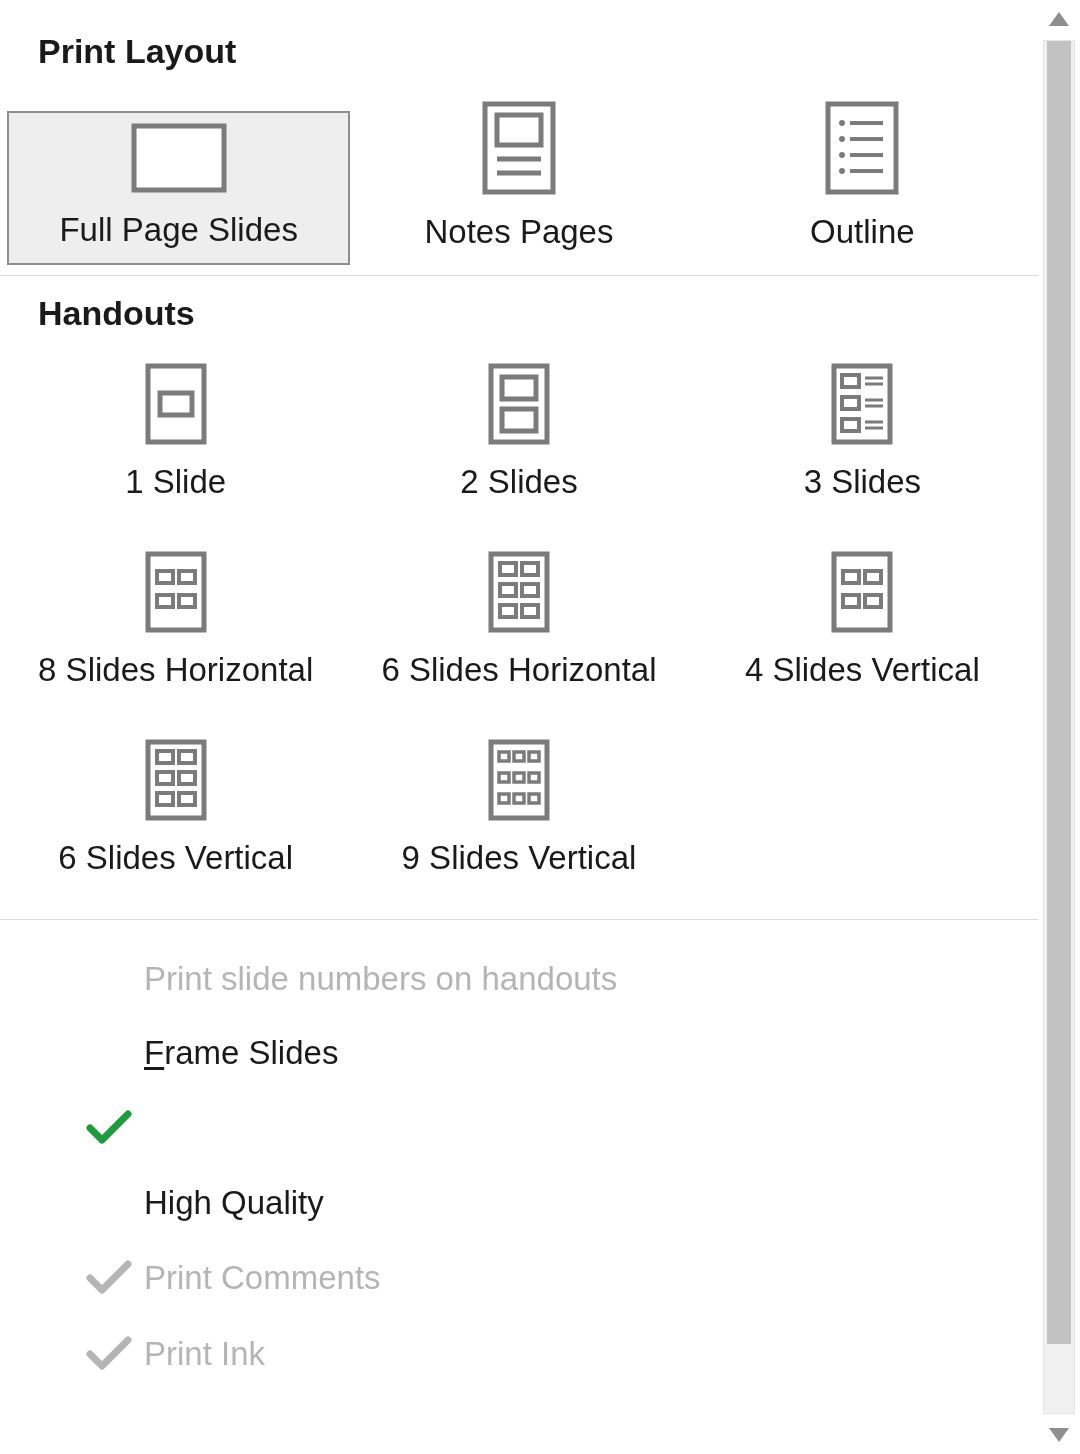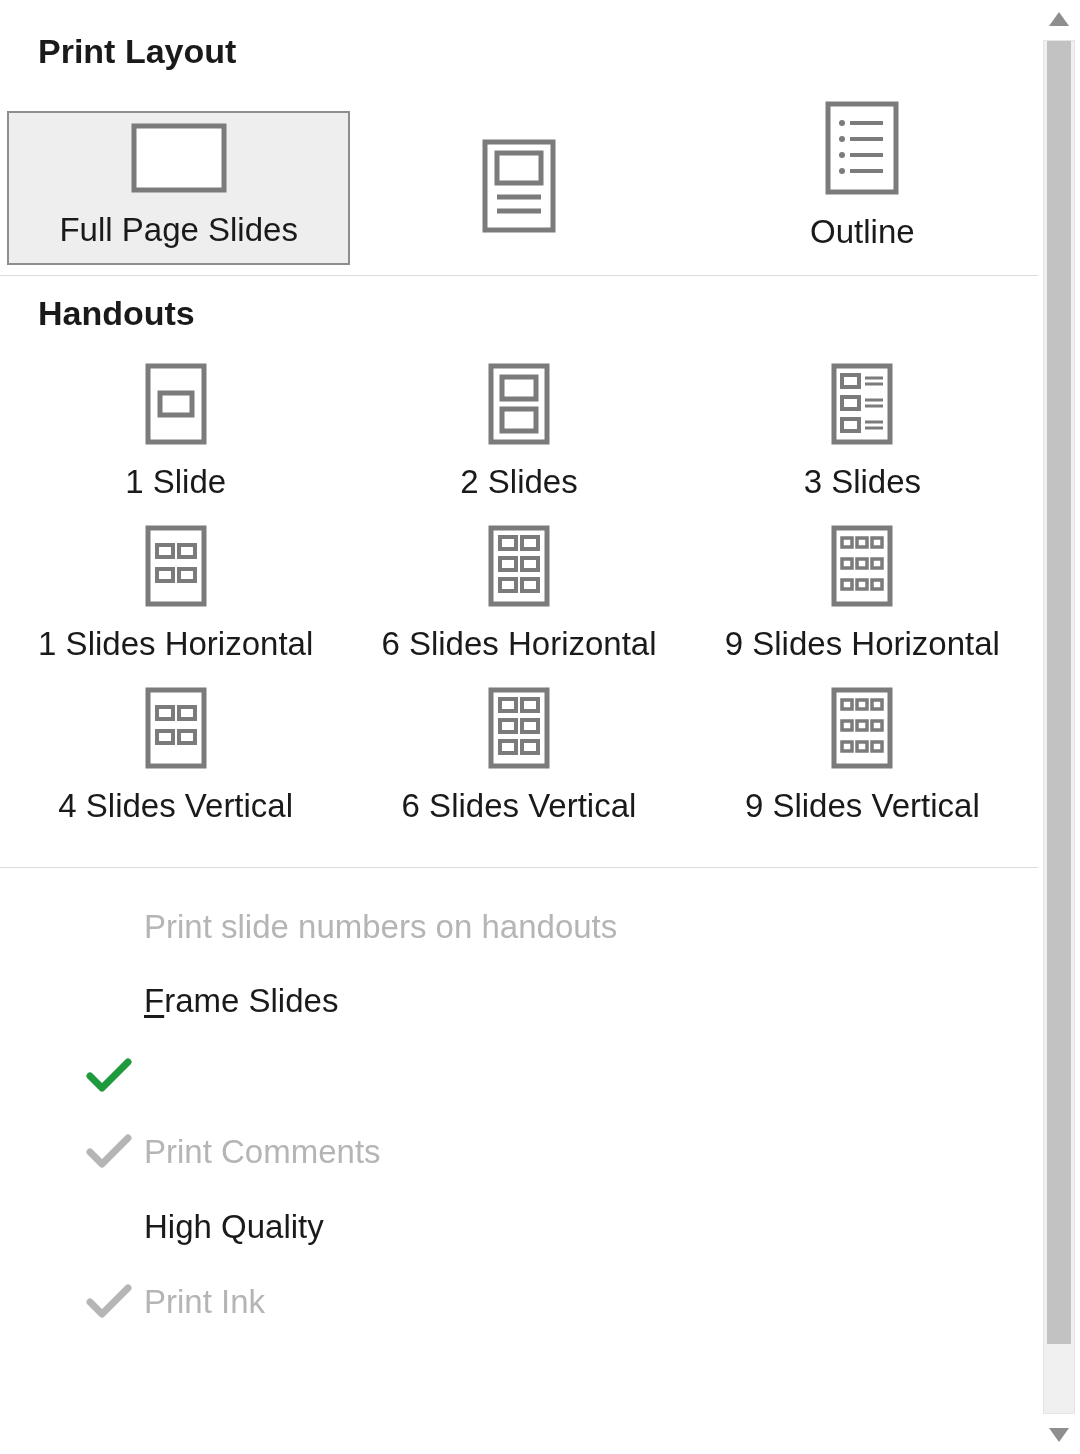--- a/index.html
+++ b/index.html
@@ -36,21 +36,21 @@
     font-size:34px; font-weight:700; color:#1a1a1a;
     padding:10px 0 20px 38px;
   }
 
   .grid {
     display:grid; grid-template-columns: repeat(3, 1fr);
     align-items:end; justify-items:center;
     padding:0 4px;
   }
   .grid.layout { row-gap:0; }
-  .grid.handouts { padding-bottom:18px; }
+  .grid.handouts { row-gap:26px; padding-bottom:18px; }
 
   .opt {
     display:flex; flex-direction:column; align-items:center;
     padding:10px 6px 14px 6px; cursor:default; width:100%;
   }
   .opt.selected {
     background:#eeeeee; border:2px solid #8e8e8e;
   }
   .opt .icon-box { margin-bottom:18px; }
   .opt-label {
@@ -95,20 +95,21 @@
 
     <div class="opt">
       <span class="icon-box">
         <svg width="74" height="94" viewBox="0 0 74 94">
           <rect x="3" y="3" width="68" height="88" fill="#ffffff" stroke="#7b7b7b" stroke-width="5"></rect>
           <rect x="15" y="14" width="44" height="30" fill="#ffffff" stroke="#7b7b7b" stroke-width="5"></rect>
           <line x1="15" y1="58" x2="59" y2="58" stroke="#7b7b7b" stroke-width="5"></line>
           <line x1="15" y1="72" x2="59" y2="72" stroke="#7b7b7b" stroke-width="5"></line>
         </svg>
       </span>
+      <span class="opt-label">Notes Pages</span>
     </div>
 
     <div class="opt">
       <span class="icon-box">
         <svg width="74" height="94" viewBox="0 0 74 94">
           <rect x="3" y="3" width="68" height="88" fill="#ffffff" stroke="#7b7b7b" stroke-width="5"></rect>
           <circle cx="17" cy="22" r="3" fill="#7b7b7b"></circle>
           <line x1="25" y1="22" x2="58" y2="22" stroke="#7b7b7b" stroke-width="4"></line>
           <circle cx="17" cy="38" r="3" fill="#7b7b7b"></circle>
           <line x1="25" y1="38" x2="58" y2="38" stroke="#7b7b7b" stroke-width="4"></line>
@@ -171,99 +172,82 @@
     <div class="opt">
       <span class="icon-box">
         <svg width="62" height="82" viewBox="0 0 62 82">
           <rect x="3" y="3" width="56" height="76" fill="#ffffff" stroke="#7b7b7b" stroke-width="5"></rect>
           <rect x="12" y="20" width="16" height="12" fill="#ffffff" stroke="#7b7b7b" stroke-width="4"></rect>
           <rect x="34" y="20" width="16" height="12" fill="#ffffff" stroke="#7b7b7b" stroke-width="4"></rect>
           <rect x="12" y="44" width="16" height="12" fill="#ffffff" stroke="#7b7b7b" stroke-width="4"></rect>
           <rect x="34" y="44" width="16" height="12" fill="#ffffff" stroke="#7b7b7b" stroke-width="4"></rect>
         </svg>
       </span>
-      <span class="opt-label">1 Slides Horizontal</span>
+      <span class="opt-label">8 Slides Horizontal</span>
     </div>
 
     <div class="opt">
       <span class="icon-box">
         <svg width="62" height="82" viewBox="0 0 62 82">
           <rect x="3" y="3" width="56" height="76" fill="#ffffff" stroke="#7b7b7b" stroke-width="5"></rect>
           <rect x="12" y="12" width="16" height="12" fill="#ffffff" stroke="#7b7b7b" stroke-width="4"></rect>
           <rect x="34" y="12" width="16" height="12" fill="#ffffff" stroke="#7b7b7b" stroke-width="4"></rect>
           <rect x="12" y="33" width="16" height="12" fill="#ffffff" stroke="#7b7b7b" stroke-width="4"></rect>
           <rect x="34" y="33" width="16" height="12" fill="#ffffff" stroke="#7b7b7b" stroke-width="4"></rect>
           <rect x="12" y="54" width="16" height="12" fill="#ffffff" stroke="#7b7b7b" stroke-width="4"></rect>
           <rect x="34" y="54" width="16" height="12" fill="#ffffff" stroke="#7b7b7b" stroke-width="4"></rect>
         </svg>
       </span>
       <span class="opt-label">6 Slides Horizontal</span>
+    </div>
+
+
+    <div class="opt">
+      <span class="icon-box">
+        <svg width="62" height="82" viewBox="0 0 62 82">
+          <rect x="3" y="3" width="56" height="76" fill="#ffffff" stroke="#7b7b7b" stroke-width="5"></rect>
+          <rect x="12" y="20" width="16" height="12" fill="#ffffff" stroke="#7b7b7b" stroke-width="4"></rect>
+          <rect x="34" y="20" width="16" height="12" fill="#ffffff" stroke="#7b7b7b" stroke-width="4"></rect>
+          <rect x="12" y="44" width="16" height="12" fill="#ffffff" stroke="#7b7b7b" stroke-width="4"></rect>
+          <rect x="34" y="44" width="16" height="12" fill="#ffffff" stroke="#7b7b7b" stroke-width="4"></rect>
+        </svg>
+      </span>
+      <span class="opt-label">4 Slides Vertical</span>
+    </div>
+
+    <div class="opt">
+      <span class="icon-box">
+        <svg width="62" height="82" viewBox="0 0 62 82">
+          <rect x="3" y="3" width="56" height="76" fill="#ffffff" stroke="#7b7b7b" stroke-width="5"></rect>
+          <rect x="12" y="12" width="16" height="12" fill="#ffffff" stroke="#7b7b7b" stroke-width="4"></rect>
+          <rect x="34" y="12" width="16" height="12" fill="#ffffff" stroke="#7b7b7b" stroke-width="4"></rect>
+          <rect x="12" y="33" width="16" height="12" fill="#ffffff" stroke="#7b7b7b" stroke-width="4"></rect>
+          <rect x="34" y="33" width="16" height="12" fill="#ffffff" stroke="#7b7b7b" stroke-width="4"></rect>
+          <rect x="12" y="54" width="16" height="12" fill="#ffffff" stroke="#7b7b7b" stroke-width="4"></rect>
+          <rect x="34" y="54" width="16" height="12" fill="#ffffff" stroke="#7b7b7b" stroke-width="4"></rect>
+        </svg>
+      </span>
+      <span class="opt-label">6 Slides Vertical</span>
     </div>
 
     <div class="opt">
       <span class="icon-box">
         <svg width="62" height="82" viewBox="0 0 62 82">
           <rect x="3" y="3" width="56" height="76" fill="#ffffff" stroke="#7b7b7b" stroke-width="5"></rect>
           <rect x="11" y="13" width="10" height="9" fill="#ffffff" stroke="#7b7b7b" stroke-width="3.5"></rect>
           <rect x="26" y="13" width="10" height="9" fill="#ffffff" stroke="#7b7b7b" stroke-width="3.5"></rect>
           <rect x="41" y="13" width="10" height="9" fill="#ffffff" stroke="#7b7b7b" stroke-width="3.5"></rect>
           <rect x="11" y="34" width="10" height="9" fill="#ffffff" stroke="#7b7b7b" stroke-width="3.5"></rect>
           <rect x="26" y="34" width="10" height="9" fill="#ffffff" stroke="#7b7b7b" stroke-width="3.5"></rect>
           <rect x="41" y="34" width="10" height="9" fill="#ffffff" stroke="#7b7b7b" stroke-width="3.5"></rect>
           <rect x="11" y="55" width="10" height="9" fill="#ffffff" stroke="#7b7b7b" stroke-width="3.5"></rect>
           <rect x="26" y="55" width="10" height="9" fill="#ffffff" stroke="#7b7b7b" stroke-width="3.5"></rect>
           <rect x="41" y="55" width="10" height="9" fill="#ffffff" stroke="#7b7b7b" stroke-width="3.5"></rect>
         </svg>
       </span>
-      <span class="opt-label">9 Slides Horizontal</span>
-    </div>
-
-    <div class="opt">
-      <span class="icon-box">
-        <svg width="62" height="82" viewBox="0 0 62 82">
-          <rect x="3" y="3" width="56" height="76" fill="#ffffff" stroke="#7b7b7b" stroke-width="5"></rect>
-          <rect x="12" y="20" width="16" height="12" fill="#ffffff" stroke="#7b7b7b" stroke-width="4"></rect>
-          <rect x="34" y="20" width="16" height="12" fill="#ffffff" stroke="#7b7b7b" stroke-width="4"></rect>
-          <rect x="12" y="44" width="16" height="12" fill="#ffffff" stroke="#7b7b7b" stroke-width="4"></rect>
-          <rect x="34" y="44" width="16" height="12" fill="#ffffff" stroke="#7b7b7b" stroke-width="4"></rect>
-        </svg>
-      </span>
-      <span class="opt-label">4 Slides Vertical</span>
-    </div>
-
-    <div class="opt">
-      <span class="icon-box">
-        <svg width="62" height="82" viewBox="0 0 62 82">
-          <rect x="3" y="3" width="56" height="76" fill="#ffffff" stroke="#7b7b7b" stroke-width="5"></rect>
-          <rect x="12" y="12" width="16" height="12" fill="#ffffff" stroke="#7b7b7b" stroke-width="4"></rect>
-          <rect x="34" y="12" width="16" height="12" fill="#ffffff" stroke="#7b7b7b" stroke-width="4"></rect>
-          <rect x="12" y="33" width="16" height="12" fill="#ffffff" stroke="#7b7b7b" stroke-width="4"></rect>
-          <rect x="34" y="33" width="16" height="12" fill="#ffffff" stroke="#7b7b7b" stroke-width="4"></rect>
-          <rect x="12" y="54" width="16" height="12" fill="#ffffff" stroke="#7b7b7b" stroke-width="4"></rect>
-          <rect x="34" y="54" width="16" height="12" fill="#ffffff" stroke="#7b7b7b" stroke-width="4"></rect>
-        </svg>
-      </span>
-      <span class="opt-label">6 Slides Vertical</span>
-    </div>
-
-    <div class="opt">
-      <span class="icon-box">
-        <svg width="62" height="82" viewBox="0 0 62 82">
-          <rect x="3" y="3" width="56" height="76" fill="#ffffff" stroke="#7b7b7b" stroke-width="5"></rect>
-          <rect x="11" y="13" width="10" height="9" fill="#ffffff" stroke="#7b7b7b" stroke-width="3.5"></rect>
-          <rect x="26" y="13" width="10" height="9" fill="#ffffff" stroke="#7b7b7b" stroke-width="3.5"></rect>
-          <rect x="41" y="13" width="10" height="9" fill="#ffffff" stroke="#7b7b7b" stroke-width="3.5"></rect>
-          <rect x="11" y="34" width="10" height="9" fill="#ffffff" stroke="#7b7b7b" stroke-width="3.5"></rect>
-          <rect x="26" y="34" width="10" height="9" fill="#ffffff" stroke="#7b7b7b" stroke-width="3.5"></rect>
-          <rect x="41" y="34" width="10" height="9" fill="#ffffff" stroke="#7b7b7b" stroke-width="3.5"></rect>
-          <rect x="11" y="55" width="10" height="9" fill="#ffffff" stroke="#7b7b7b" stroke-width="3.5"></rect>
-          <rect x="26" y="55" width="10" height="9" fill="#ffffff" stroke="#7b7b7b" stroke-width="3.5"></rect>
-          <rect x="41" y="55" width="10" height="9" fill="#ffffff" stroke="#7b7b7b" stroke-width="3.5"></rect>
-        </svg>
-      </span>
       <span class="opt-label">9 Slides Vertical</span>
     </div>
 
   </div>
 
   <div class="hr"></div>
 
   <div class="option-list">
 
     <div class="option-row disabled">
@@ -277,32 +261,32 @@
     </div>
 
     <div class="option-row">
       <span class="chk">
         <svg width="46" height="40" viewBox="0 0 46 40">
           <polyline points="4,20 16,32 42,6" fill="none" stroke="#1f9a3d" stroke-width="7" stroke-linecap="round" stroke-linejoin="round"></polyline>
         </svg>
       </span>
     </div>
 
+    <div class="option-row">
+      <span class="chk"></span>
+      <span class="txt">High Quality</span>
+    </div>
+
     <div class="option-row disabled">
       <span class="chk">
         <svg width="46" height="40" viewBox="0 0 46 40">
           <polyline points="4,20 16,32 42,6" fill="none" stroke="#b5b5b5" stroke-width="7" stroke-linecap="round" stroke-linejoin="round"></polyline>
         </svg>
       </span>
       <span class="txt">Print Comments</span>
-    </div>
-
-    <div class="option-row">
-      <span class="chk"></span>
-      <span class="txt">High Quality</span>
     </div>
 
     <div class="option-row disabled">
       <span class="chk">
         <svg width="46" height="40" viewBox="0 0 46 40">
           <polyline points="4,20 16,32 42,6" fill="none" stroke="#b5b5b5" stroke-width="7" stroke-linecap="round" stroke-linejoin="round"></polyline>
         </svg>
       </span>
       <span class="txt">Print Ink</span>
     </div>

